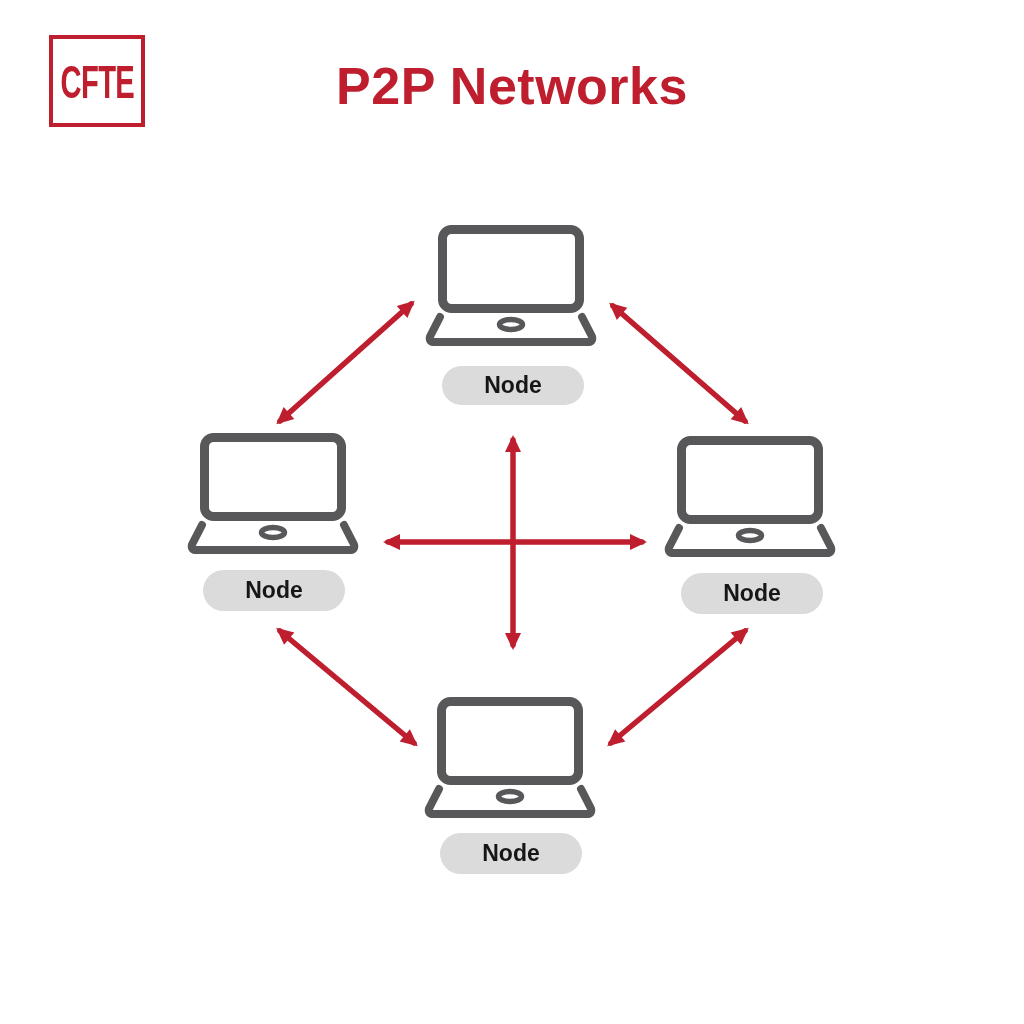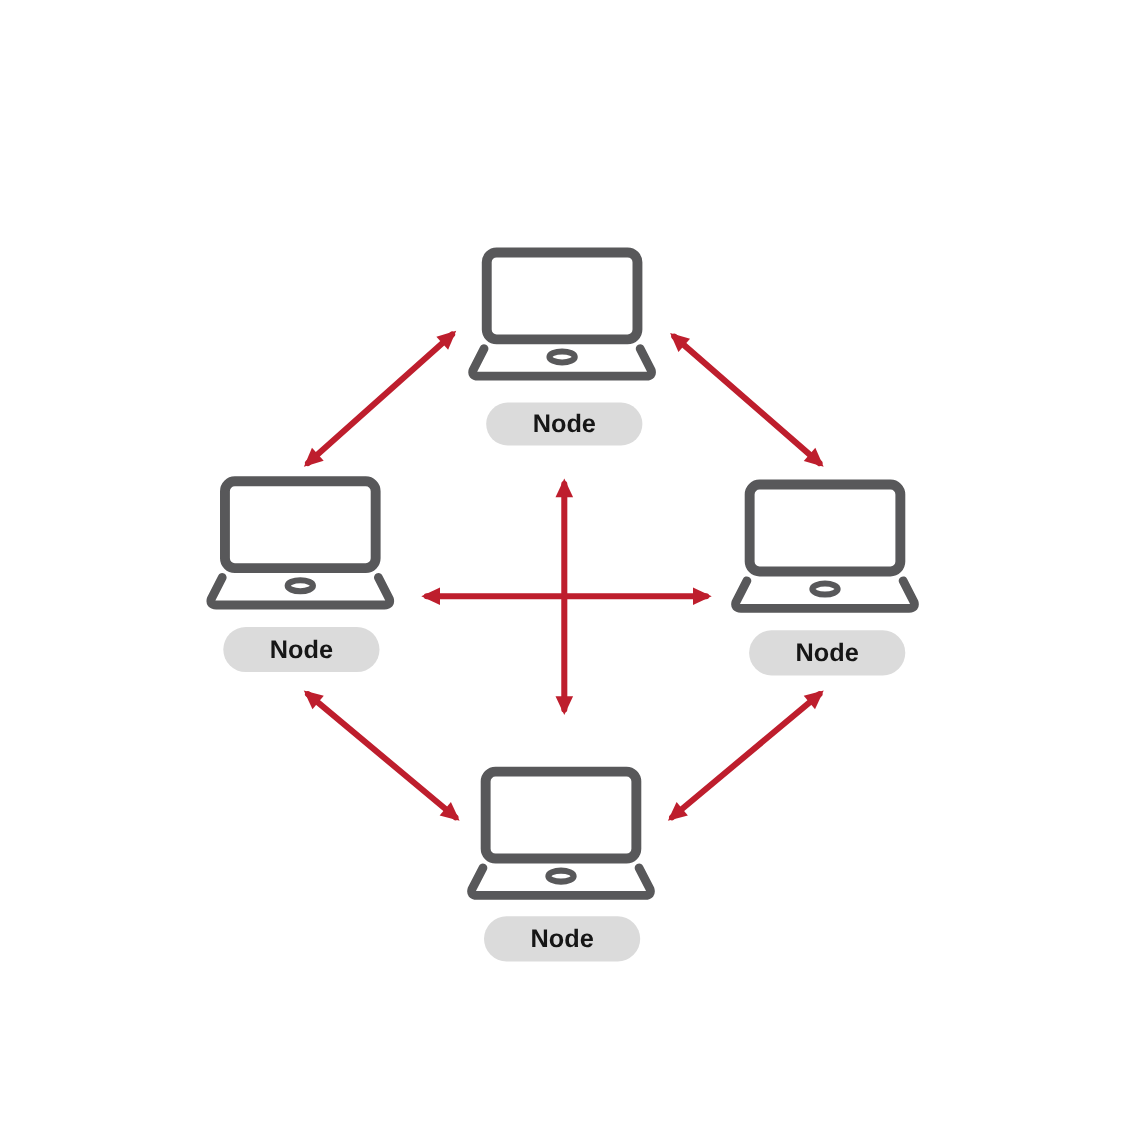--- a/index.html
+++ b/index.html
@@ -108,20 +108,24 @@
   .laptop-top    { left: 423px; top: 221px; }
   .laptop-left   { left: 185px; top: 429px; }
   .laptop-right  { left: 662px; top: 432px; }
   .laptop-bottom { left: 422px; top: 693px; }
 </style>
 </head>
 <body>
 
 <div class="canvas">
 
+  <div class="logo-box">
+    <span class="logo-text">CFTE</span>
+  </div>
+  <h1 class="title">P2P Networks</h1>
 
   <svg class="arrows" width="1024" height="1024" viewBox="0 0 1024 1024">
     <defs>
       <marker id="ah" markerWidth="22" markerHeight="22" refX="14" refY="11" orient="auto-start-reverse" markerUnits="userSpaceOnUse">
         <path class="ah-fill" d="M2,3 L19,11 L2,19 Z"></path>
       </marker>
     </defs>
     <line class="arrow" x1="411" y1="304" x2="280" y2="421" marker-start="url(#ah)" marker-end="url(#ah)"></line>
     <line class="arrow" x1="613" y1="306" x2="745" y2="421" marker-start="url(#ah)" marker-end="url(#ah)"></line>
     <line class="arrow" x1="280" y1="631" x2="414" y2="743" marker-start="url(#ah)" marker-end="url(#ah)"></line>

